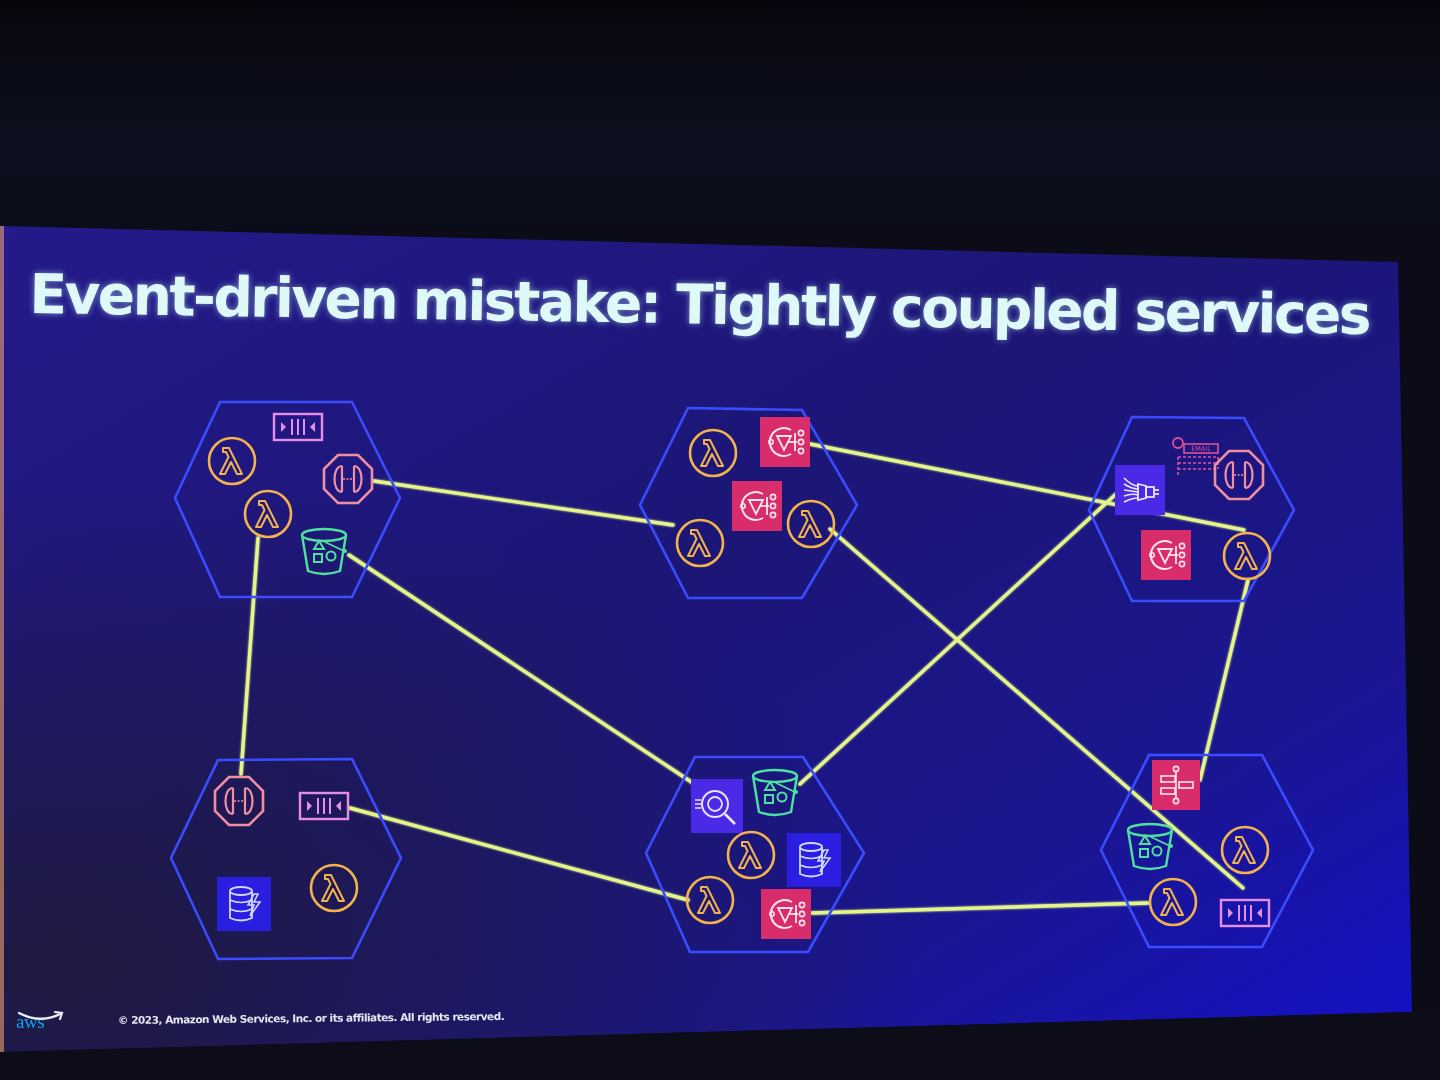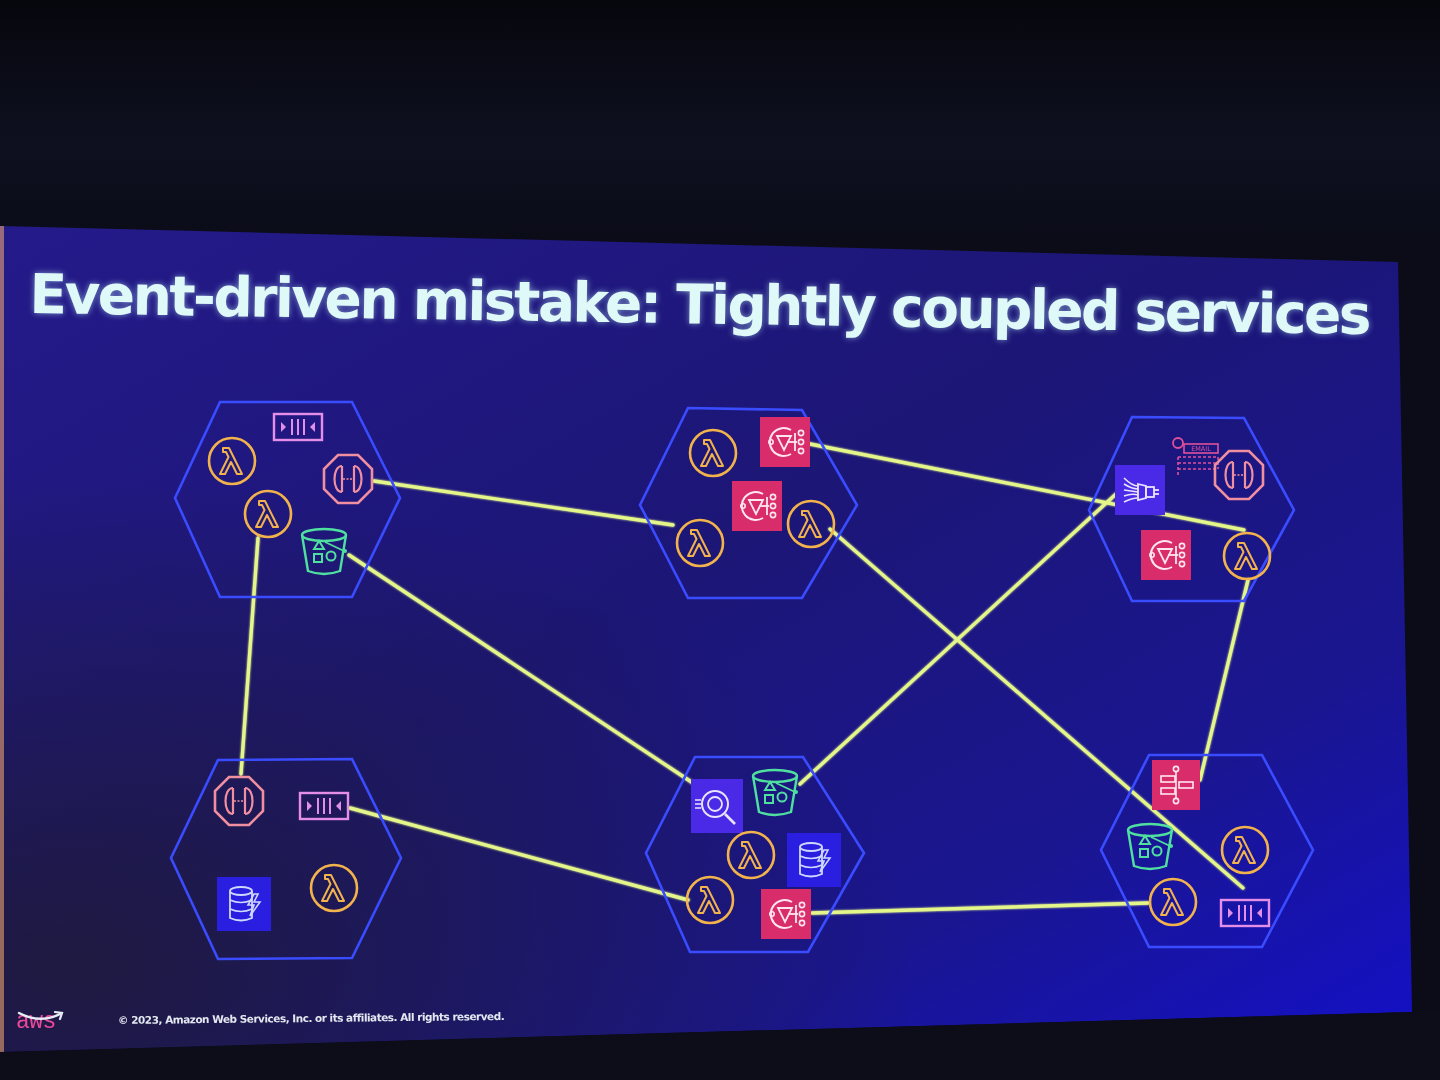--- a/index.html
+++ b/index.html
@@ -21,21 +21,21 @@
     font-family:"DejaVu Sans", sans-serif; font-weight:bold;
     font-size:55px; letter-spacing:-2.5px; color:#dff8f8;
     text-shadow:0 0 6px rgba(200,255,255,0.55);
     transform:rotate(0.9deg); transform-origin:left top;
     white-space:nowrap;
   }
   .footer-logo {
     position:absolute; left:16px; top:1010px; width:50px; height:40px;
   }
   .footer-logo .wordmark {
-    font-family:Liberation Mono, monospace; font-size:23px; color:#ec4899;
+    font-family:Liberation Serif, serif; font-size:19px; color:#0ea5e9;
     letter-spacing:-0.5px; line-height:24px;
   }
   .footer-copy {
     position:absolute; left:118px; top:1014px;
     font-family:"DejaVu Sans", sans-serif; font-weight:bold;
     font-size:10.5px; color:#e4e8f0; letter-spacing:-0.5px;
     transform:rotate(-0.6deg); transform-origin:left top;
     white-space:nowrap;
   }
 </style>

